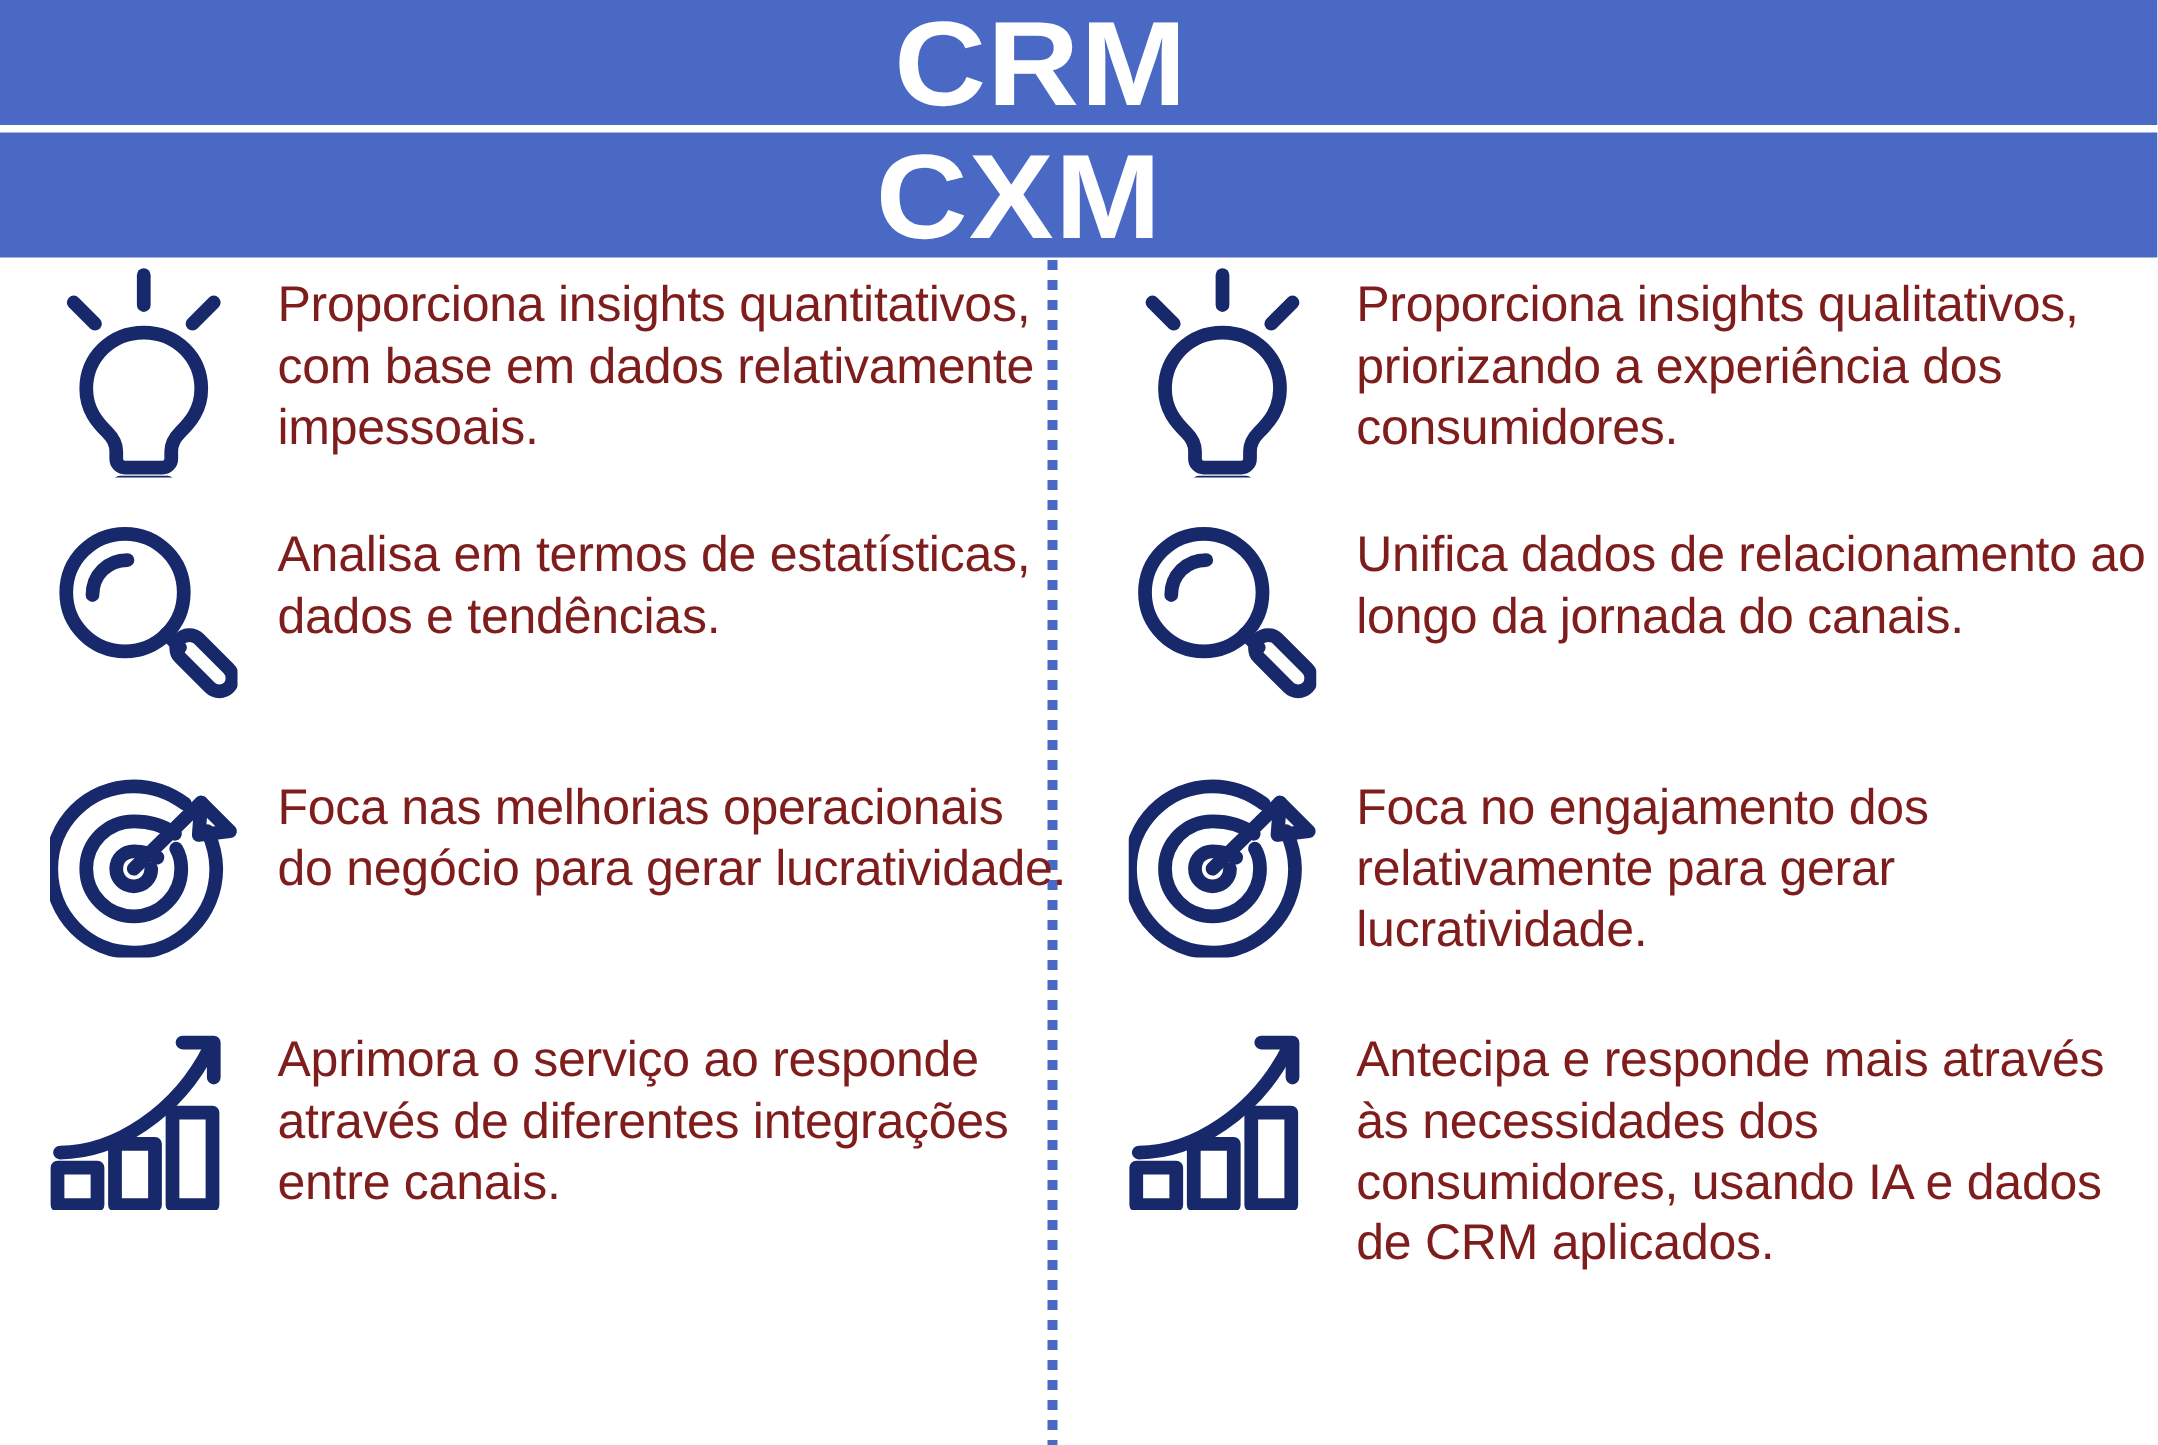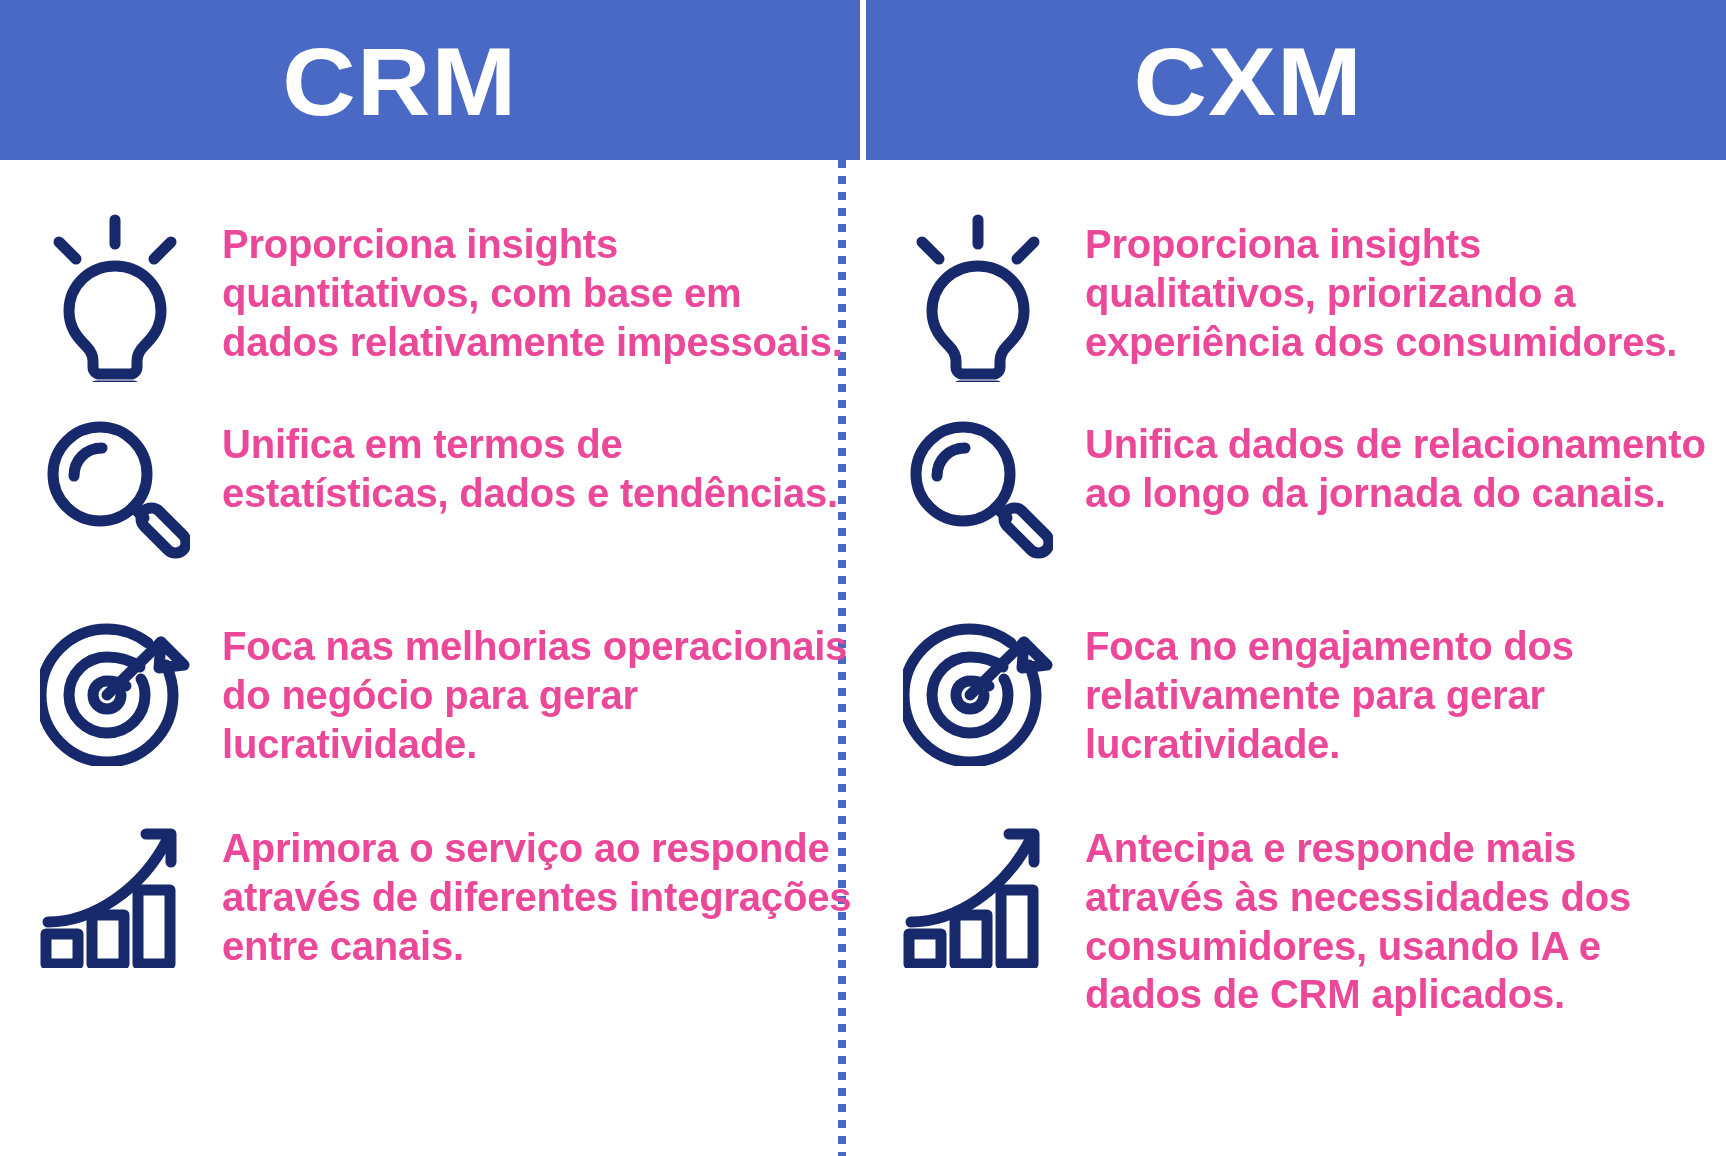--- a/index.html
+++ b/index.html
@@ -16,22 +16,21 @@
   }
 
   
   .header-band {
     position: absolute;
     left: 0;
     top: 0;
     width: 1726px;
     height: 160px;
     display: flex;
-    flex-direction: row;
-    justify-content: flex-end;
+    flex-direction: column;
   }
   .header-half {
     flex: 1 1 0;
     background: #4a69c4;
     display: flex;
     align-items: center;
     justify-content: center;
     position: relative;
   }
   .header-half.left { justify-content: center; }
@@ -103,23 +102,23 @@
     display: flex;
     align-items: flex-start;
     justify-content: flex-start;
     padding-top: 8px;
     box-sizing: border-box;
   }
   .icon-cell svg { display: block; }
 
   .text-cell {
     flex: 1 1 auto;
-    color: #ec4899;
+    color: #7f1d1d;
     font-family: "Liberation Sans", sans-serif;
-    font-weight: bold;
+    font-weight: normal;
     font-size: 40px;
     line-height: 1.22;
     letter-spacing: -0.2px;
     padding-top: 14px;
     white-space: pre-line;
   }
   .column.right .text-cell { padding-top: 14px; }
 </style>
 </head>
 <body>
@@ -161,21 +160,21 @@
       <div class="icon-cell">
         <svg width="150" height="150" viewBox="0 0 150 150" fill="none" xmlns="http://www.w3.org/2000/svg">
           <g stroke="#17296b" stroke-width="11" stroke-linecap="round" stroke-linejoin="round">
             <circle cx="60" cy="60" r="47"></circle>
             <path d="M34 62 C34 46 46 34 62 34"></path>
             <path d="M93 93 L104 104"></path>
             <path d="M104 97 C100 101 100 108 104 112 L128 136 C132 140 139 140 143 136 C147 132 147 125 143 121 L119 97 C115 93 108 93 104 97 Z"></path>
           </g>
         </svg>
       </div>
-      <div class="text-cell">Unifica em termos de estatísticas, dados e tendências.</div>
+      <div class="text-cell">Analisa em termos de estatísticas, dados e tendências.</div>
     </div>
 
     <div class="row r3">
       <div class="icon-cell">
         <svg width="150" height="150" viewBox="0 0 150 150" fill="none" xmlns="http://www.w3.org/2000/svg">
           <g stroke="#17296b" stroke-width="11" stroke-linecap="round" stroke-linejoin="round">
             <path d="M108 27 C96 18 82 13 67 13 C30 13 1 43 1 79 C1 116 30 146 67 146 C103 146 133 116 133 79 C133 68 130 58 126 49"></path>
             <path d="M100 51 C92 45 80 41 67 41 C46 41 29 58 29 79 C29 100 46 117 67 117 C88 117 105 100 105 79 C105 73 104 68 101 63"></path>
             <path d="M86 70 C81 67 74 65 67 65 C59 65 53 71 53 79 C53 87 59 93 67 93 C75 93 81 87 81 79"></path>
             <path d="M67 79 L121 26"></path>

